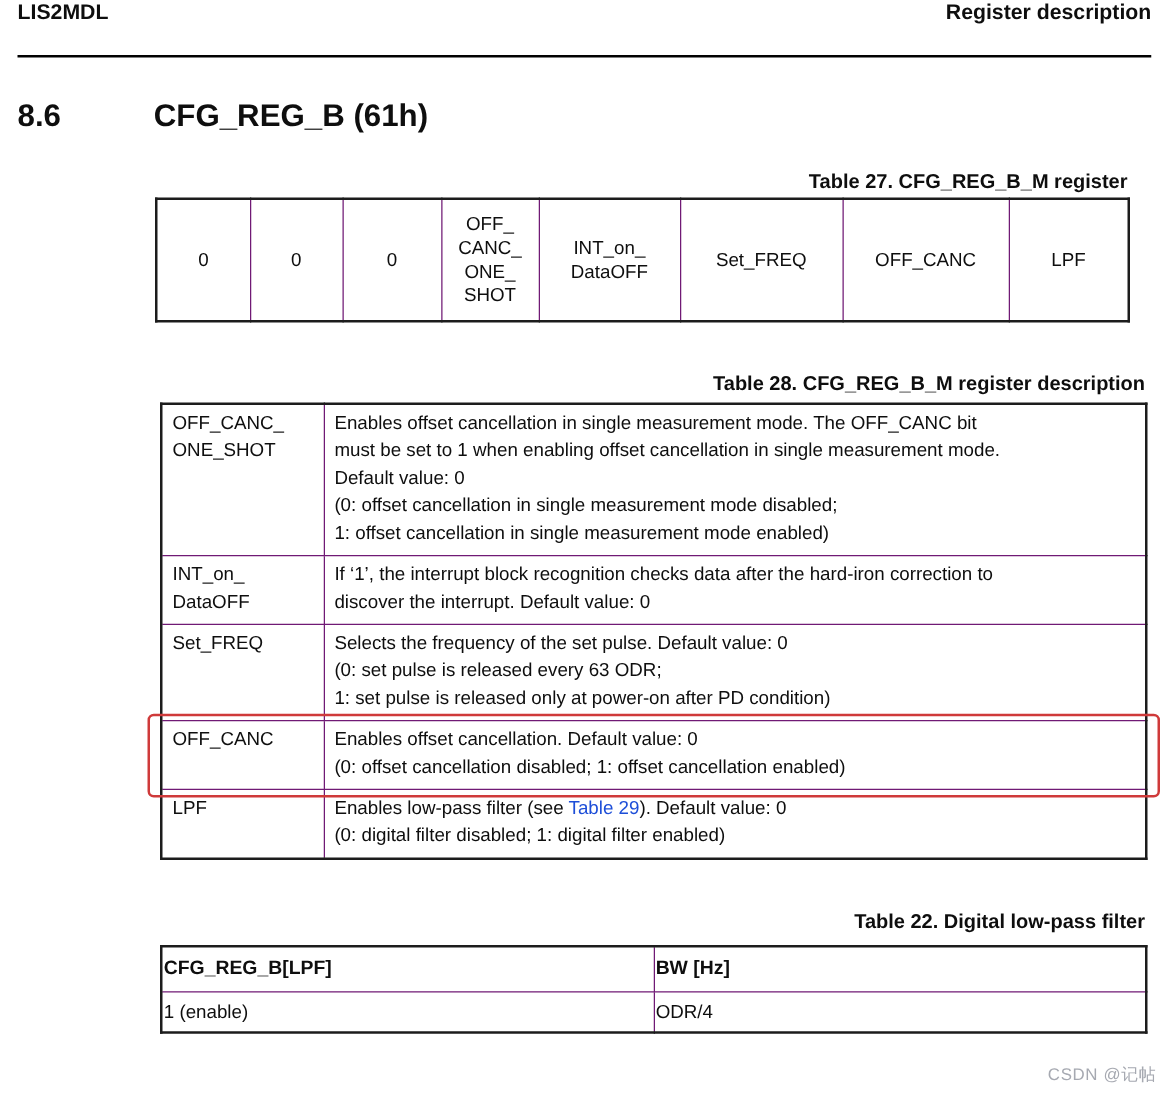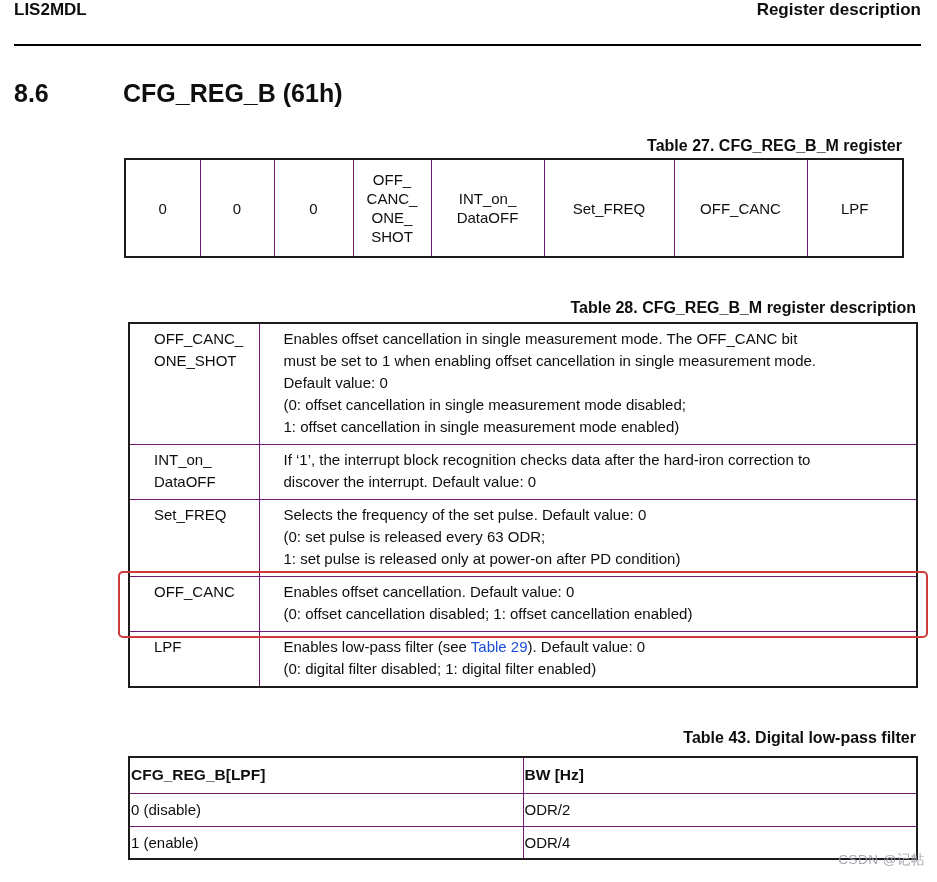--- a/index.html
+++ b/index.html
@@ -28,21 +28,21 @@
     position: absolute; text-align: right; font-weight: bold; font-size: 16px;
   }
   #t27-title { left: 124px; width: 778px; top: 137px; }
   #t28-title { left: 128px; width: 788px; top: 299px; }
   #t29-title { left: 128px; width: 788px; top: 729px; }
   table { border-collapse: collapse; table-layout: fixed; border: 2px solid #1c1c1c; }
   td, th { border: 1px solid #701a75; font-size: 15px; white-space: pre-line; }
   #t27 { position: absolute; left: 124px; top: 158px; width: 778px; height: 100px; }
   #t27 td { text-align: center; vertical-align: middle; line-height: 19px; padding: 2px; }
   #t28 { position: absolute; left: 128px; top: 322px; width: 788px; }
-  #t28 td { vertical-align: top; text-align: left; line-height: 22px; padding: 4px 24px 6px; margin-top: 16px; }
+  #t28 td { vertical-align: top; text-align: left; line-height: 22px; padding: 4px 8px 6px; margin-top: 16px; }
   .link { color: #1d4ed8; cursor: pointer; }
   #t29 { position: absolute; left: 128px; top: 756px; width: 788px; }
   #t29 td, #t29 th { text-align: left; vertical-align: middle; white-space: normal; }
   #t29 th { height: 36px; font-size: 15.5px; }
   #t29 td { height: 33px; }
   .red-box {
     position: absolute;
     border: 2.5px solid #cf3a3a;
     border-radius: 5px;
     pointer-events: none;
@@ -134,35 +134,31 @@
 (0: offset cancellation disabled; 1: offset cancellation enabled)</td>
   </tr>
   <tr>
     <td>LPF</td>
     <td><span>Enables low-pass filter (see </span><span class="link">Table 29</span><span>). Default value: 0
 (0: digital filter disabled; 1: digital filter enabled)</span></td>
   </tr>
 </tbody>
   </table>
 
-<div class="tbl-title" id="t29-title">Table 43. Digital low-pass filter</div>
+<div class="tbl-title" id="t29-title">Table 22. Digital low-pass filter</div>
 
 <table id="t29">
   <colgroup>
     <col style="width:394px">
       <col style="width:394px">
   </colgroup>
   <tbody>
       <tr>
     <th>CFG_REG_B[LPF]</th>
     <th>BW [Hz]</th>
-  </tr>
-  <tr>
-    <td>0 (disable)</td>
-    <td>ODR/2</td>
   </tr>
   <tr>
     <td>1 (enable)</td>
     <td>ODR/4</td>
   </tr>
 </tbody>
   </table>
 
 <div class="red-box" style="left: 118px; top: 570.5px; width: 810px; height: 67px; border-color: rgb(207, 58, 58);"></div>
 

